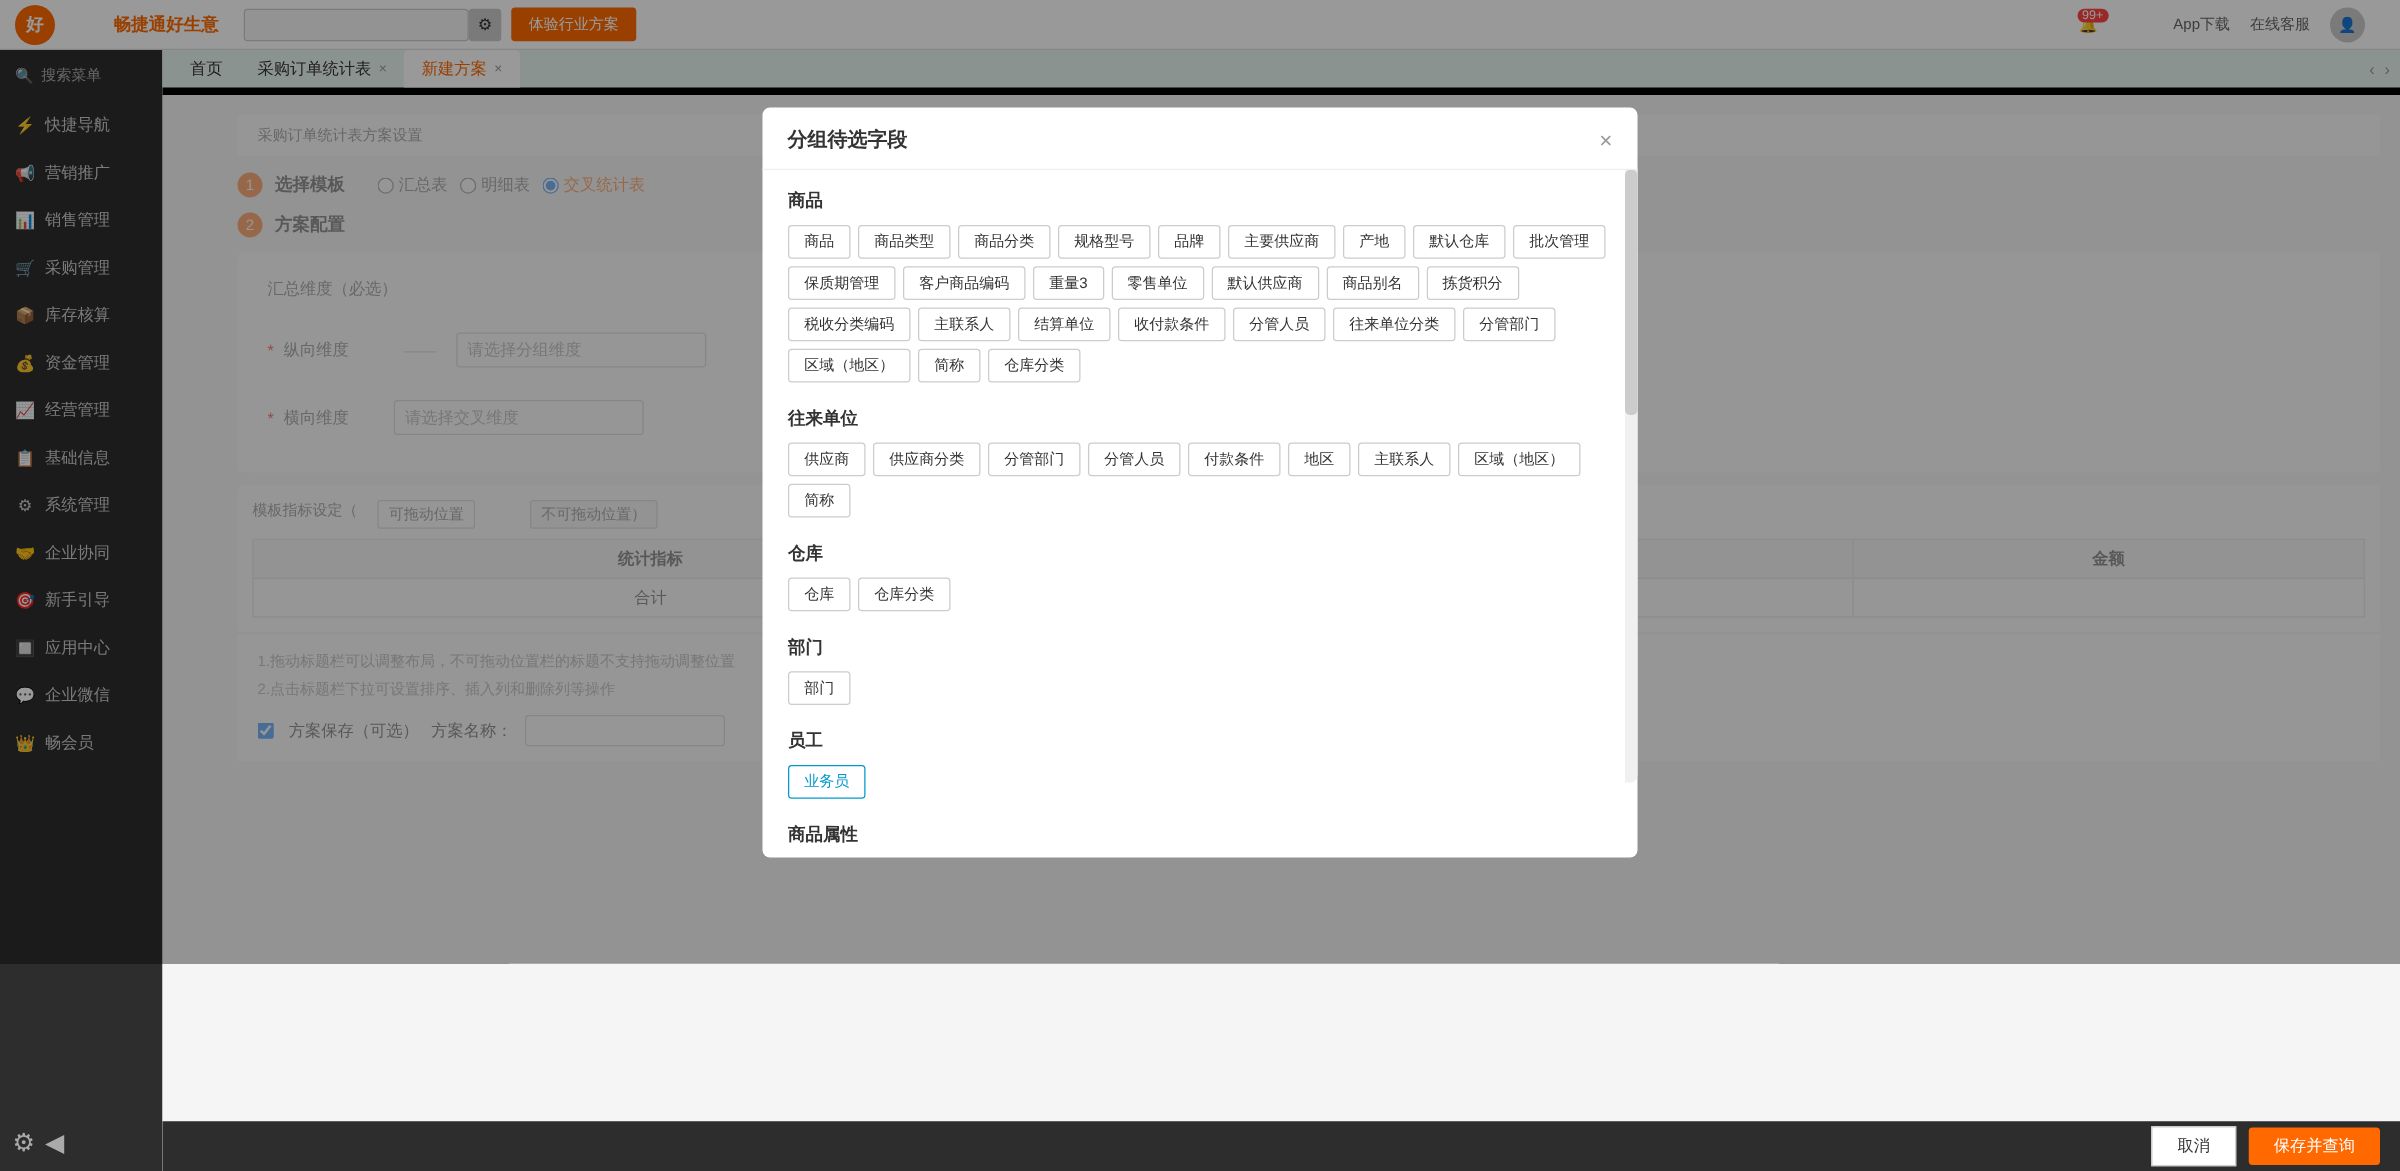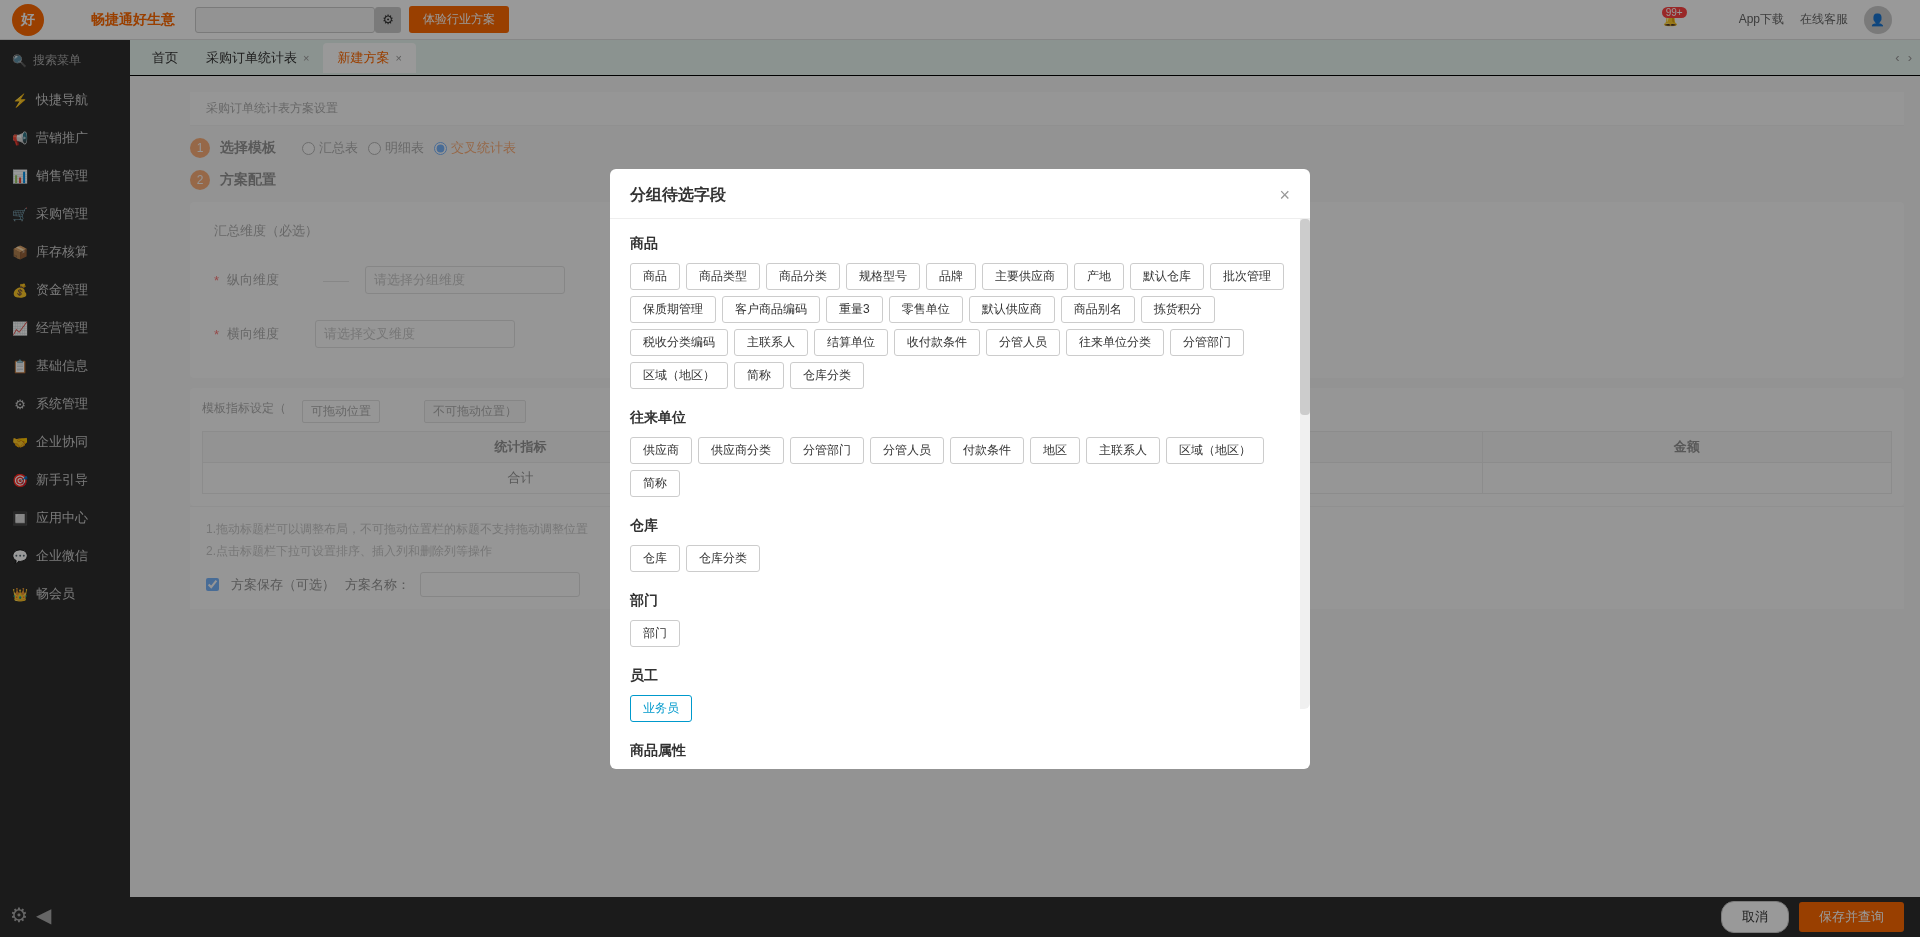--- a/index.html
+++ b/index.html
@@ -18,37 +18,37 @@
     .logo-text { color: #ff6900; font-size: 14px; font-weight: bold; margin-left: 41px; }
     .top-bar-search { flex: 1; display: flex; align-items: center; margin-left: 20px; }
     .search-box { width: 180px; height: 26px; border: 1px solid #ccc; border-radius: 3px; padding: 0 8px; font-size: 12px; background: #f5f5f5; }
     .trial-btn { background: #ff6900; color: #fff; border: none; padding: 5px 14px; border-radius: 3px; cursor: pointer; font-size: 12px; margin-left: 8px; }
     .top-bar-right { display: flex; align-items: center; gap: 16px; margin-left: auto; font-size: 12px; color: #666; }
     .notification-badge { position: relative; }
     .badge { position: absolute; top: -6px; right: -8px; background: #ff4444; color: #fff; border-radius: 8px; font-size: 10px; padding: 0 4px; min-width: 16px; text-align: center; }
     .gear-btn { width: 26px; height: 26px; background: #ccc; border-radius: 3px; display: flex; align-items: center; justify-content: center; cursor: pointer; }
 
     
-    .tabs-bar { height: 36px; background: #e8f5f0; display: flex; align-items: center; padding: 0 8px; border-bottom: 1px solid #000000; flex-shrink: 0; }
+    .tabs-bar { height: 36px; background: #e8f5f0; display: flex; align-items: center; padding: 0 8px; border-bottom: 6px solid #000000; flex-shrink: 0; }
     .tab-item { padding: 6px 14px; cursor: pointer; font-size: 13px; color: #333; position: relative; display: flex; align-items: center; gap: 6px; }
     .tab-item.active { background: #fff; border-radius: 4px 4px 0 0; color: #ff6900; }
     .tab-close { font-size: 11px; color: #999; cursor: pointer; }
 
     
     .sidebar-header { padding: 12px; color: #aaa; font-size: 12px; cursor: pointer; display: flex; align-items: center; gap: 6px; }
     .sidebar-item { padding: 10px 12px; color: #ccc; font-size: 13px; cursor: pointer; display: flex; align-items: center; gap: 8px; }
     .sidebar-item .item-icon { width: 16px; height: 16px; display: flex; align-items: center; justify-content: center; }
     .sidebar-bottom { margin-top: auto; padding: 10px; display: flex; gap: 8px; }
     .sidebar-bottom-btn { color: #aaa; cursor: pointer; font-size: 20px; }
 
     
     .page-breadcrumb { padding: 8px 16px; font-size: 12px; color: #666; background: #fff; border-bottom: 1px solid #eee; }
 
     
-    .overlay { position: fixed; top: 0; left: 0; width: 1920px; height: 937px; background: rgba(0,0,0,0.4); z-index: 100; display: flex; align-items: center; justify-content: center; }
+    .overlay { position: fixed; top: 0; left: 0; width: 1920px; height: 771px; background: rgba(0,0,0,0.4); z-index: 100; display: flex; align-items: center; justify-content: center; }
 
     
     .dialog { background: #fff; border-radius: 6px; width: 700px; max-height: 600px; display: flex; flex-direction: column; position: relative; }
     .dialog-header { display: flex; align-items: center; justify-content: space-between; padding: 16px 20px 12px; border-bottom: 1px solid #eee; flex-shrink: 0; }
     .dialog-title { font-size: 16px; font-weight: bold; color: #333; }
     .dialog-close { cursor: pointer; color: #999; font-size: 18px; }
     .dialog-body { flex: 1; overflow-y: auto; padding: 16px 20px; }
 
     
     .field-group { margin-bottom: 20px; }
@@ -86,21 +86,21 @@
 
     
     .footer-area { background: #fff; padding: 12px 16px; border-top: 1px solid #eee; }
     .tips-text { font-size: 12px; color: #999; line-height: 1.8; }
     .save-section { margin-top: 10px; display: flex; align-items: center; gap: 10px; }
     .checkbox-label { display: flex; align-items: center; gap: 12px; font-size: 13px; }
     .plan-name-input { border: 1px solid #ccc; border-radius: 3px; padding: 4px 8px; width: 160px; font-size: 13px; }
 
     
     .bottom-bar { height: 40px; background: #2d2d2d; display: flex; align-items: center; justify-content: flex-end; padding: 0 16px; gap: 10px; }
-    .bottom-cancel-btn { padding: 6px 20px; background: #fff; color: #333; border: 1px solid #ccc; border-radius: 13px; cursor: pointer; font-size: 13px; }
+    .bottom-cancel-btn { padding: 6px 20px; background: #fff; color: #333; border: 1px solid #ccc; border-radius: 0; cursor: pointer; font-size: 13px; }
     .bottom-save-btn { padding: 6px 20px; background: #ff6900; color: #fff; border: none; border-radius: 3px; cursor: pointer; font-size: 13px; }
   </style>
 </head>
 <body>
 
 <div class="app-container">
 
   <div class="top-bar">
     <div class="top-bar-logo">
       <div class="logo-icon">

